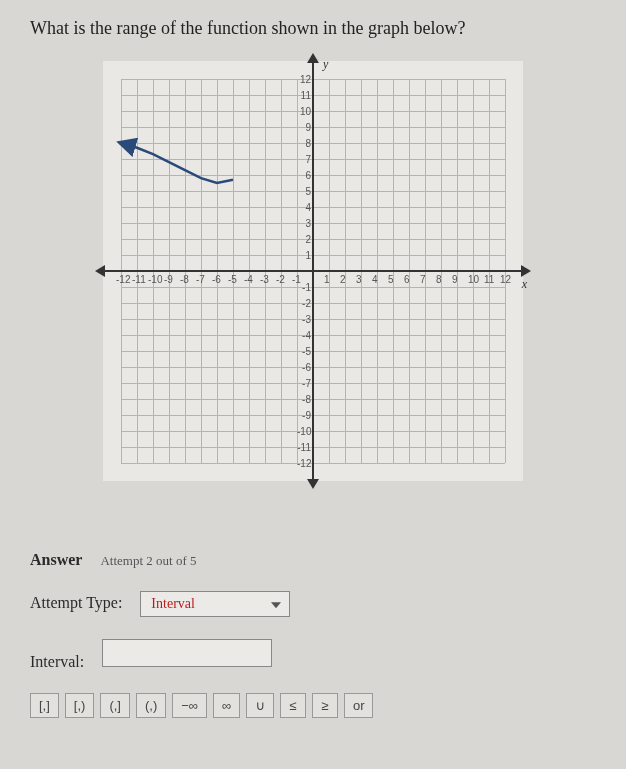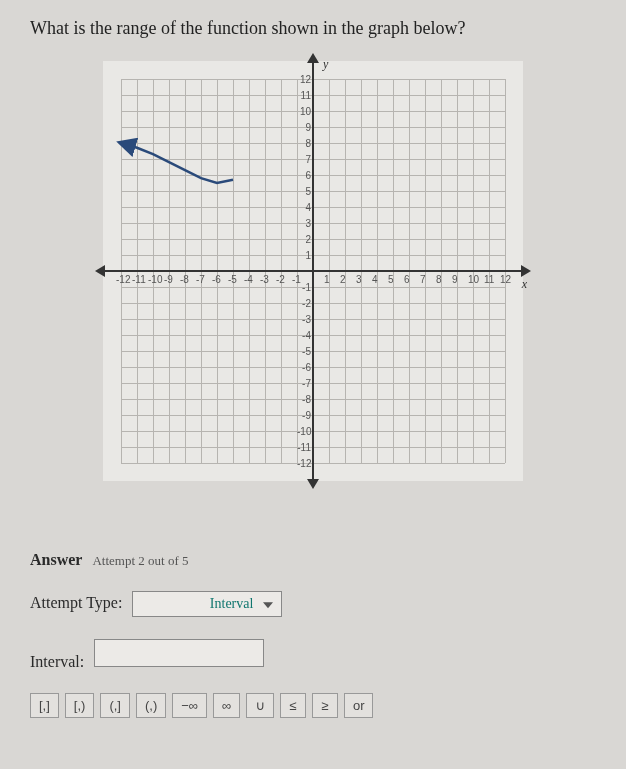--- a/index.html
+++ b/index.html
@@ -49,36 +49,35 @@
     .axlabel.x { right: -4px; top: 50%; margin-top: 6px; }
     .ticklabel { position: absolute; font-size: 10px; color: #555; font-family: Arial, sans-serif; }
     .curve { position: absolute; left: 0; top: 0; width: 100%; height: 100%; }
     .answer-section {
       font-family: Georgia, serif;
       margin-top: 70px;
     }
     .answer-row {
       display: flex;
       align-items: baseline;
-      gap: 10px;
+      gap: 18px;
       margin-bottom: 22px;
     }
     .bold { font-weight: bold; font-size: 16px; }
     .attempt { font-size: 13px; color: #555; }
     .label { font-size: 16px; }
     .select {
       border: 1px solid #888;
       background: #eceae7;
       padding: 4px 28px 4px 10px;
       font-size: 14px;
       position: relative;
       min-width: 150px;
       font-family: Georgia, serif;
-      color: #0f766e;
-      text-align: right;
+      color: #b91c1c;
     }
     .select::after {
       content: "";
       position: absolute;
       right: 8px; top: 50%;
       transform: translateY(-30%);
       border-left: 5px solid transparent;
       border-right: 5px solid transparent;
       border-top: 6px solid #555;
     }

